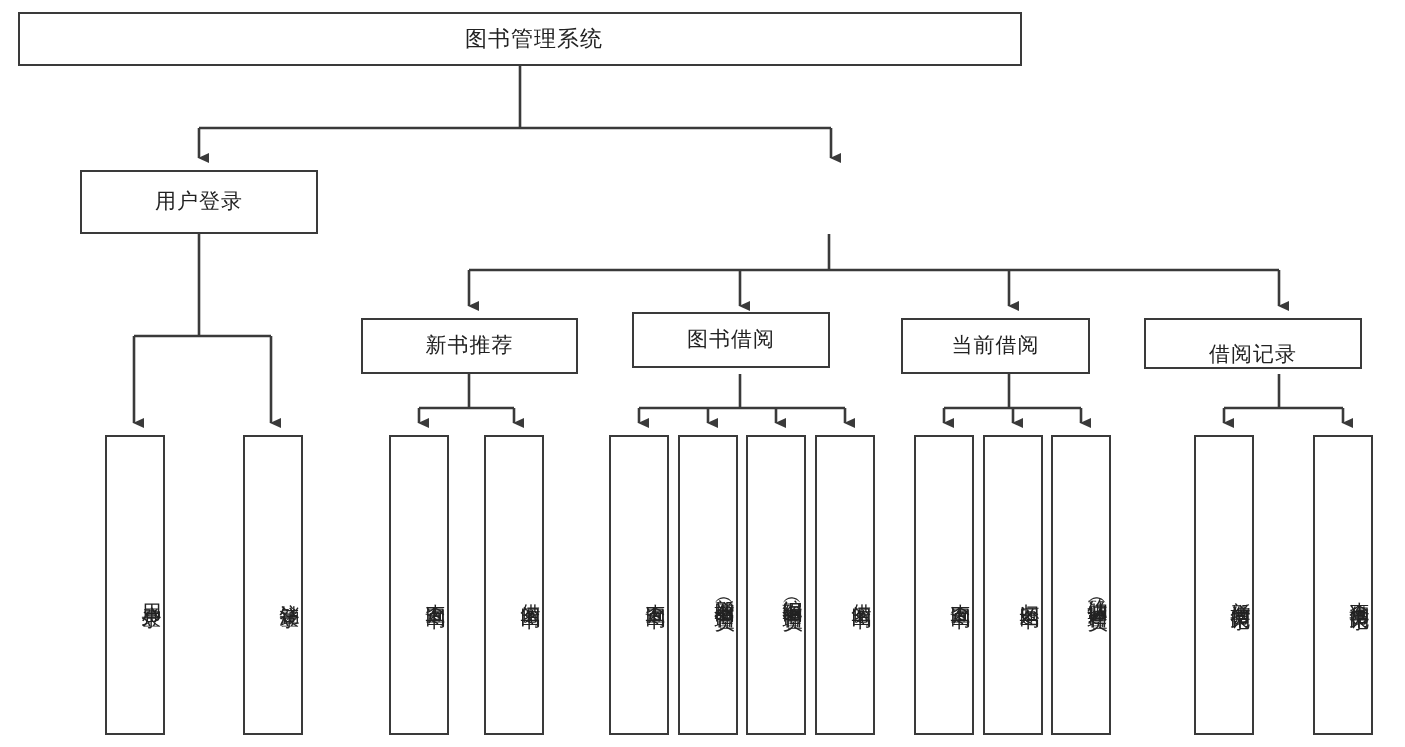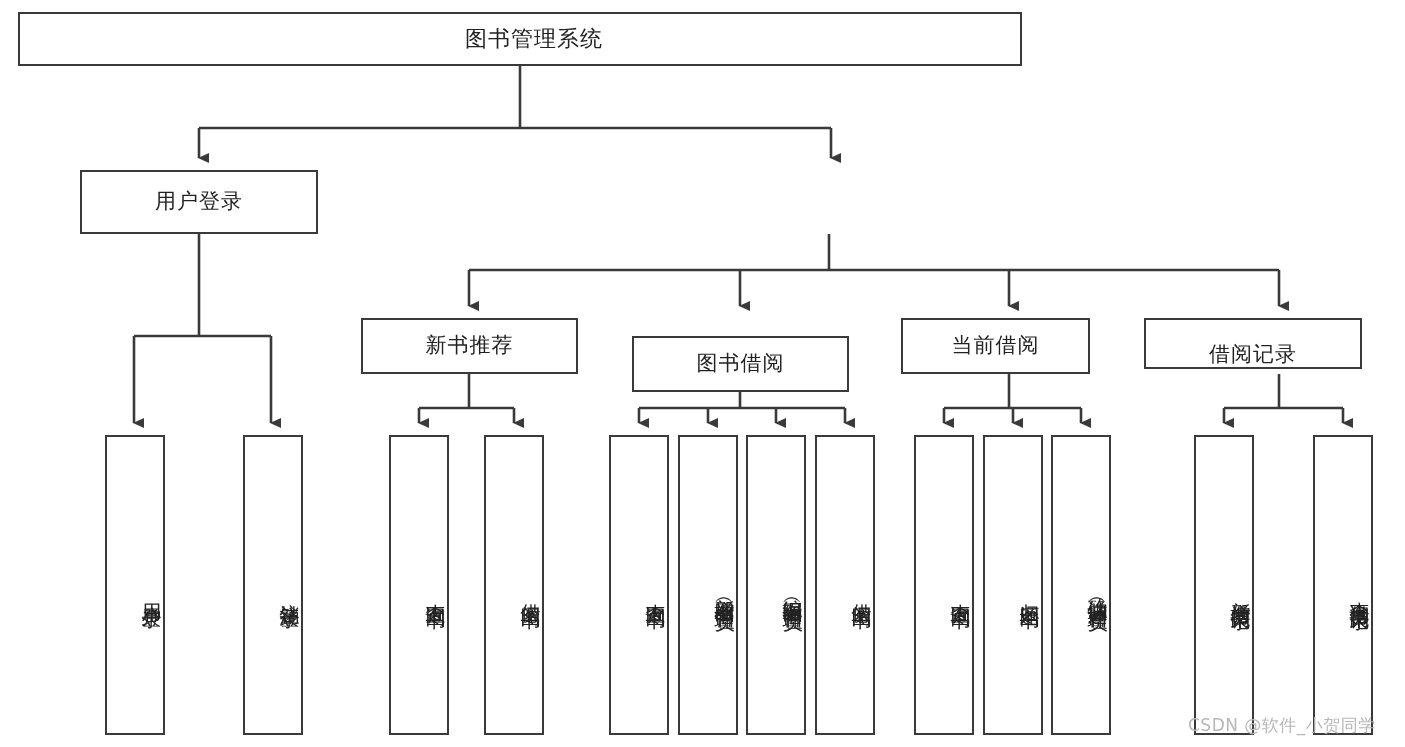--- a/index.html
+++ b/index.html
@@ -123,21 +123,21 @@
     <span class="label">图书管理系统</span>
   </div>
 
   <div class="node horiz" style="left:80px;top:170px;width:238px;height:64px;">
     <span class="label">用户登录</span>
   </div>
 
   <div class="node horiz" style="left:361px;top:318px;width:217px;height:56px;">
     <span class="label">新书推荐</span>
   </div>
-  <div class="node horiz" style="left:632px;top:336px;width:217px;height:56px;">
+  <div class="node horiz" style="left:632px;top:312px;width:198px;height:56px;">
     <span class="label">图书借阅</span>
   </div>
   <div class="node horiz" style="left:901px;top:318px;width:189px;height:56px;">
     <span class="label">当前借阅</span>
   </div>
   <div class="node horiz" style="left:1144px;top:318px;width:218px;height:51px;align-items:flex-end;">
     <span class="label">借阅记录</span>
   </div>
 
   <div class="node vert" style="left:105px;top:435px;width:60px;height:300px;">
@@ -173,15 +173,14 @@
   <div class="node vert" style="left:1051px;top:435px;width:60px;height:300px;">
     <span class="label">确认归还（管理员）</span>
   </div>
   <div class="node vert" style="left:1194px;top:435px;width:60px;height:300px;">
     <span class="label">新增借阅记录</span>
   </div>
   <div class="node vert" style="left:1313px;top:435px;width:60px;height:300px;">
     <span class="label">查询借阅记录</span>
   </div>
 
-  <div class="watermark">CSDN @软件_小贺同学</div>
 
 </div>
 
 </body></html>

